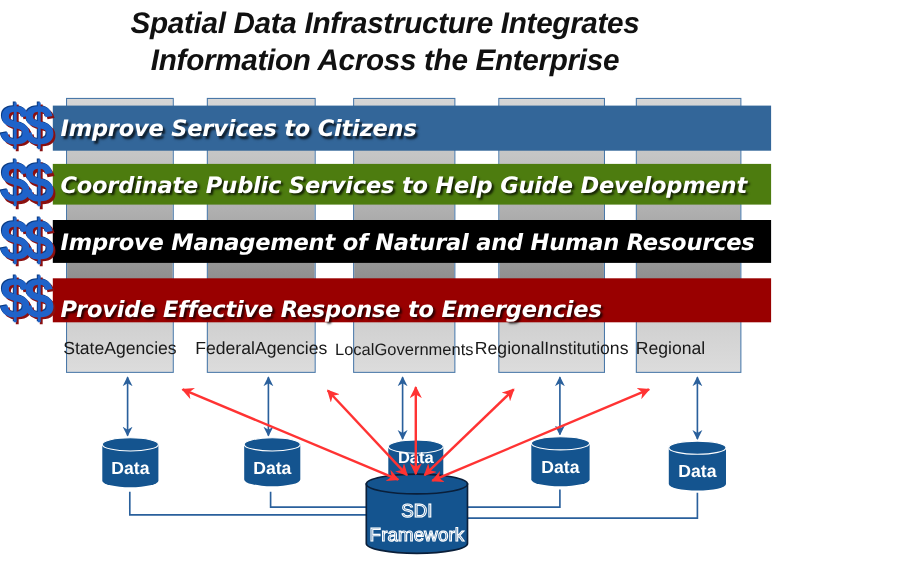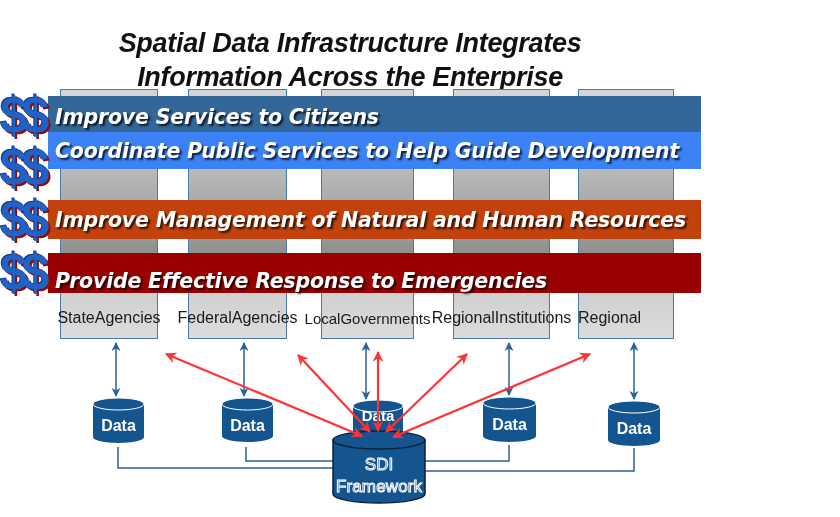--- a/index.html
+++ b/index.html
@@ -1,18 +1,18 @@
 <!DOCTYPE html>
 <html><head>
   <meta charset="utf-8">
   <style>
     html, body { margin: 0; padding: 0; background: #ffffff; }
     body { width: 840px; height: 517px; position: relative; overflow: hidden; font-family: "Liberation Sans", sans-serif; }
     .title {
-      position: absolute; left: 60px; top: 26px; width: 580px;
+      position: absolute; left: 60px; top: 4px; width: 580px;
       text-align: center; font-family: "Liberation Sans", sans-serif;
       font-style: italic; font-weight: bold; font-size: 27px; line-height: 34px; color: #111;
       letter-spacing: -0.3px;
     }
     .col {
       position: absolute; top: 89px; height: 250px;
       border: 1.5px solid #4a78a8; box-sizing: border-box;
       background: linear-gradient(to bottom, #d6d6d6 0%, #bdbdbd 30%, #8a8a8a 70%, #d0d0d0 82%, #dcdcdc 100%);
     }
     .col-label {
@@ -67,24 +67,24 @@
   <span>Regional</span>
   <span>Institutions</span>
 </div>
 <div class="col-label" style="left:578px;width:108px;justify-content:flex-start;">
   <span style="margin-right:12px;">Regional</span>
 </div>
 
 <div class="bar" style="top:96px;height:41px;background:#336699;">
   <span>Improve Services to Citizens</span>
 </div>
-<div class="bar" style="top:132px;height:37px;background:#3b82f6;">
+<div class="bar" style="top:149px;height:37px;background:#4d7c0f;">
   <span>Coordinate Public Services to Help Guide Development</span>
 </div>
-<div class="bar" style="top:200px;height:39px;background:#c2410c;">
+<div class="bar" style="top:200px;height:39px;background:#000000;">
   <span>Improve Management of Natural and Human Resources</span>
 </div>
 <div class="bar" style="top:253px;height:40px;background:#990000;align-items:flex-end;">
   <span>Provide Effective Response to Emergencies</span>
 </div>
 
 <div class="dollars" style="top:90px;">$$</div>
 <div class="dollars" style="top:142px;">$$</div>
 <div class="dollars" style="top:194px;">$$</div>
 <div class="dollars" style="top:247px;">$$</div>

